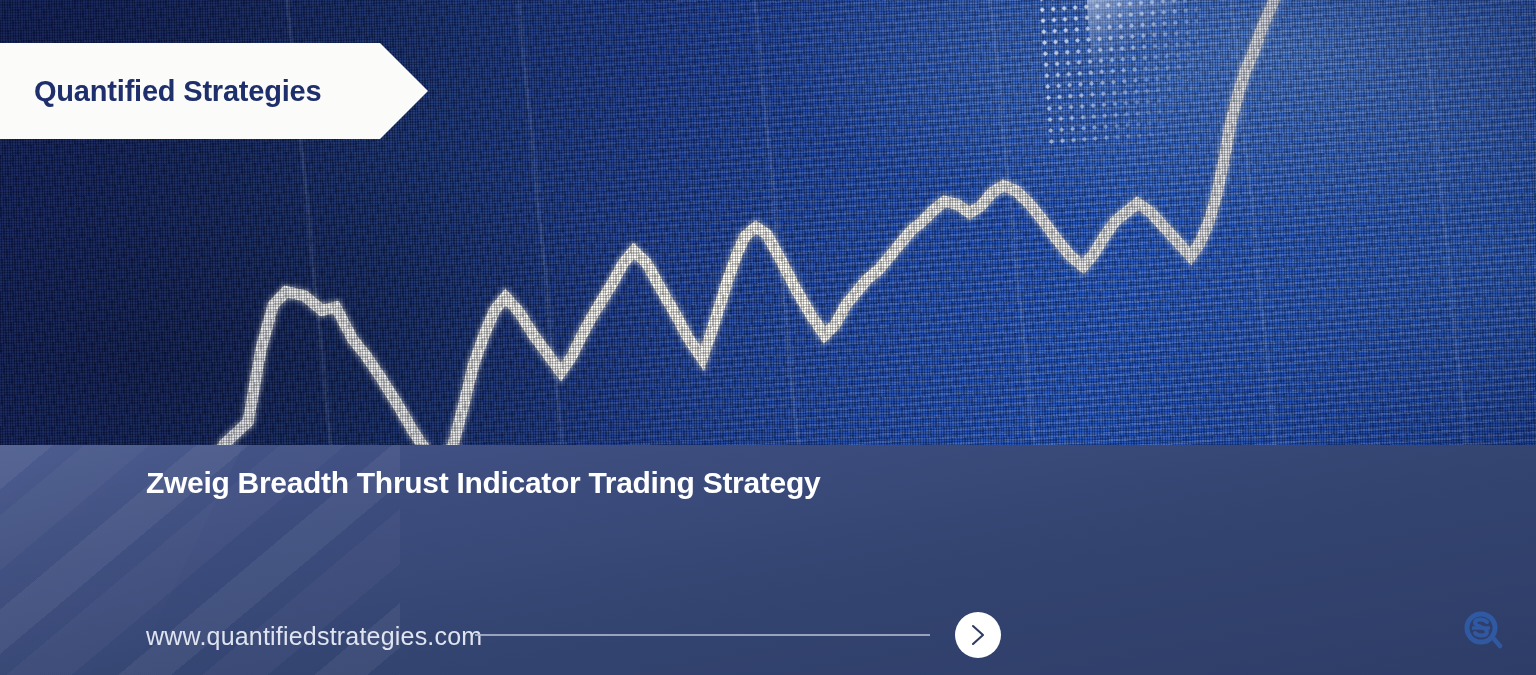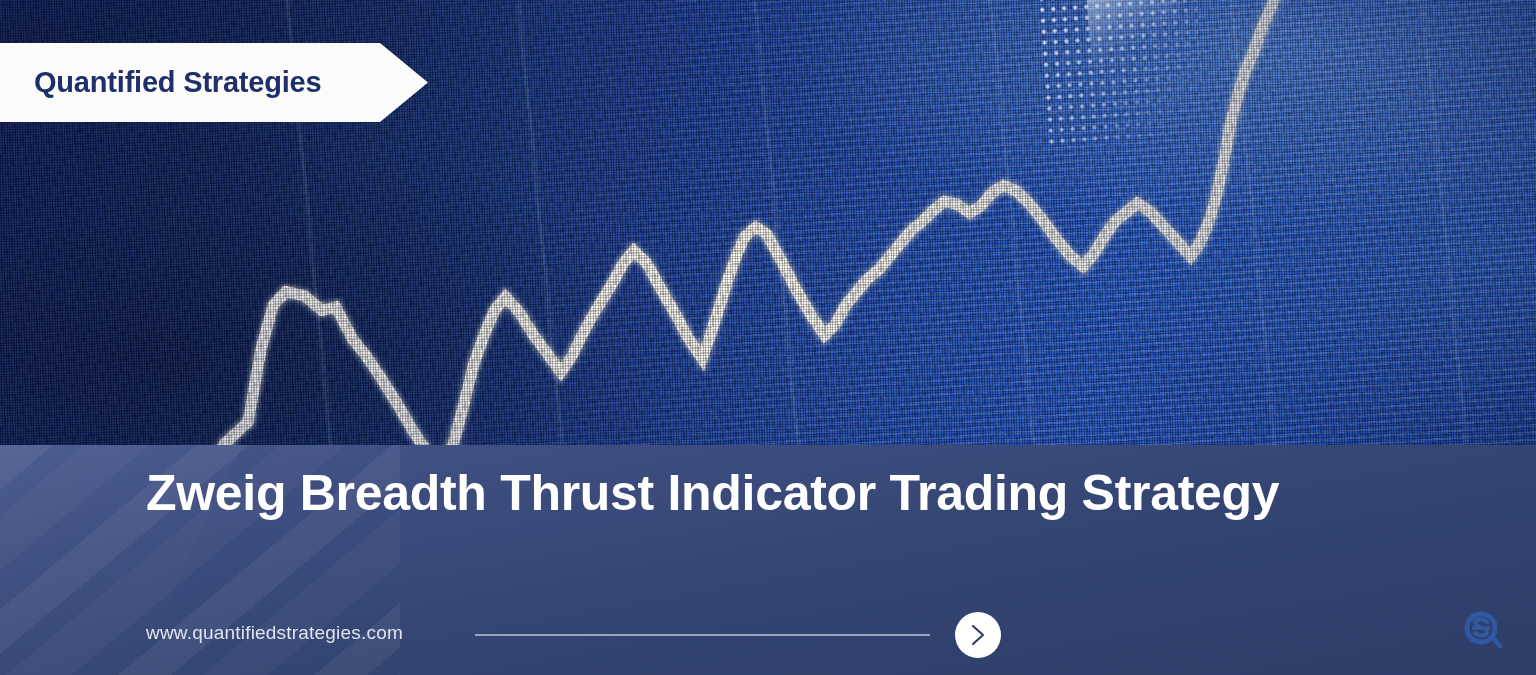--- a/index.html
+++ b/index.html
@@ -153,41 +153,41 @@
   .panel-stripe-big {
     position:absolute;
     left:-240px; top:-20px; width:420px; height:300px;
     background:linear-gradient(140deg, rgba(255,255,255,0.05), rgba(255,255,255,0));
     transform:skewX(-26deg);
   }
 
   .title {
     position:absolute;
     left:146px; top:468px;
-    font-size:50px;
+    font-size:30px;
     font-weight:bold;
     color:#ffffff;
     letter-spacing:-0.3px;
     white-space:nowrap;
     line-height:1;
   }
   .subtitle {
     position:absolute;
     left:146px; top:538px;
     font-size:38px;
     font-weight:normal;
     color:#f2f4fa;
     letter-spacing:0.1px;
     white-space:nowrap;
     line-height:1.15;
   }
   .url {
     position:absolute;
     left:146px; top:622px;
-    font-size:19px;
+    font-size:25px;
     font-weight:normal;
     color:#dfe4f0;
     letter-spacing:0.2px;
     white-space:nowrap;
   }
   .divider {
     position:absolute;
     left:475px; top:634px; width:455px; height:2px;
     background:#aab4ce;
     opacity:0.85;
@@ -206,21 +206,21 @@
     position:absolute;
     left:1461px; top:608px; width:44px; height:44px;
     opacity:0.55;
   }
   .watermark svg { display:block; }
 
   
   .logo {
     position:absolute;
     left:0; top:43px;
-    width:428px; height:79px;
+    width:428px; height:96px;
     background:#fbfbfa;
     -webkit-clip-path:polygon(0 0, 380px 0, 428px 50%, 380px 100%, 0 100%);
             clip-path:polygon(0 0, 380px 0, 428px 50%, 380px 100%, 0 100%);
     display:flex; align-items:center;
   }
   .logo-text {
     margin-left:34px;
     font-size:29px;
     font-weight:bold;
     color:#1e2f6b;

